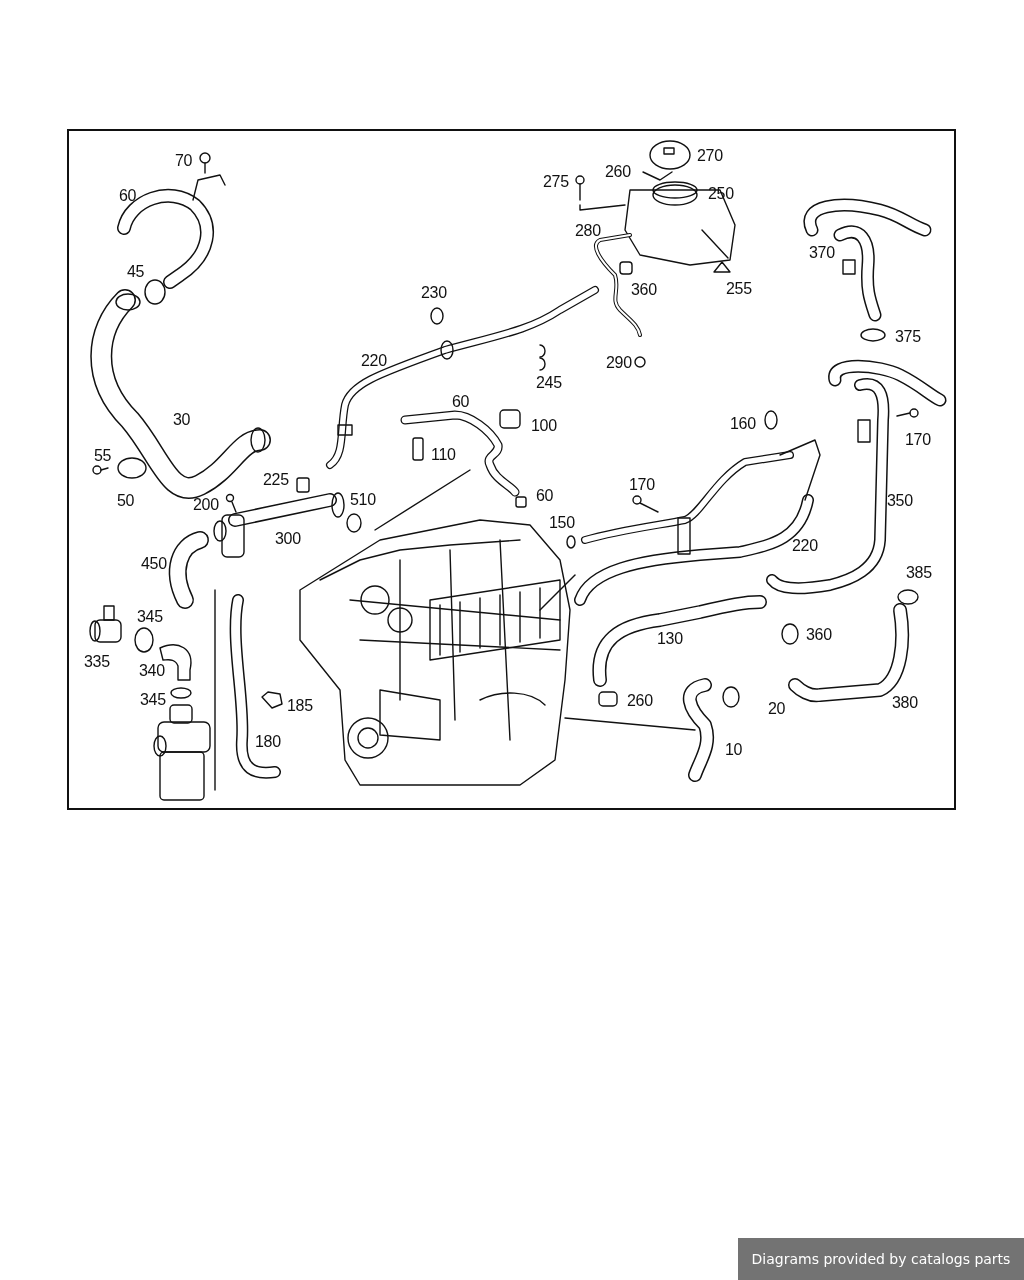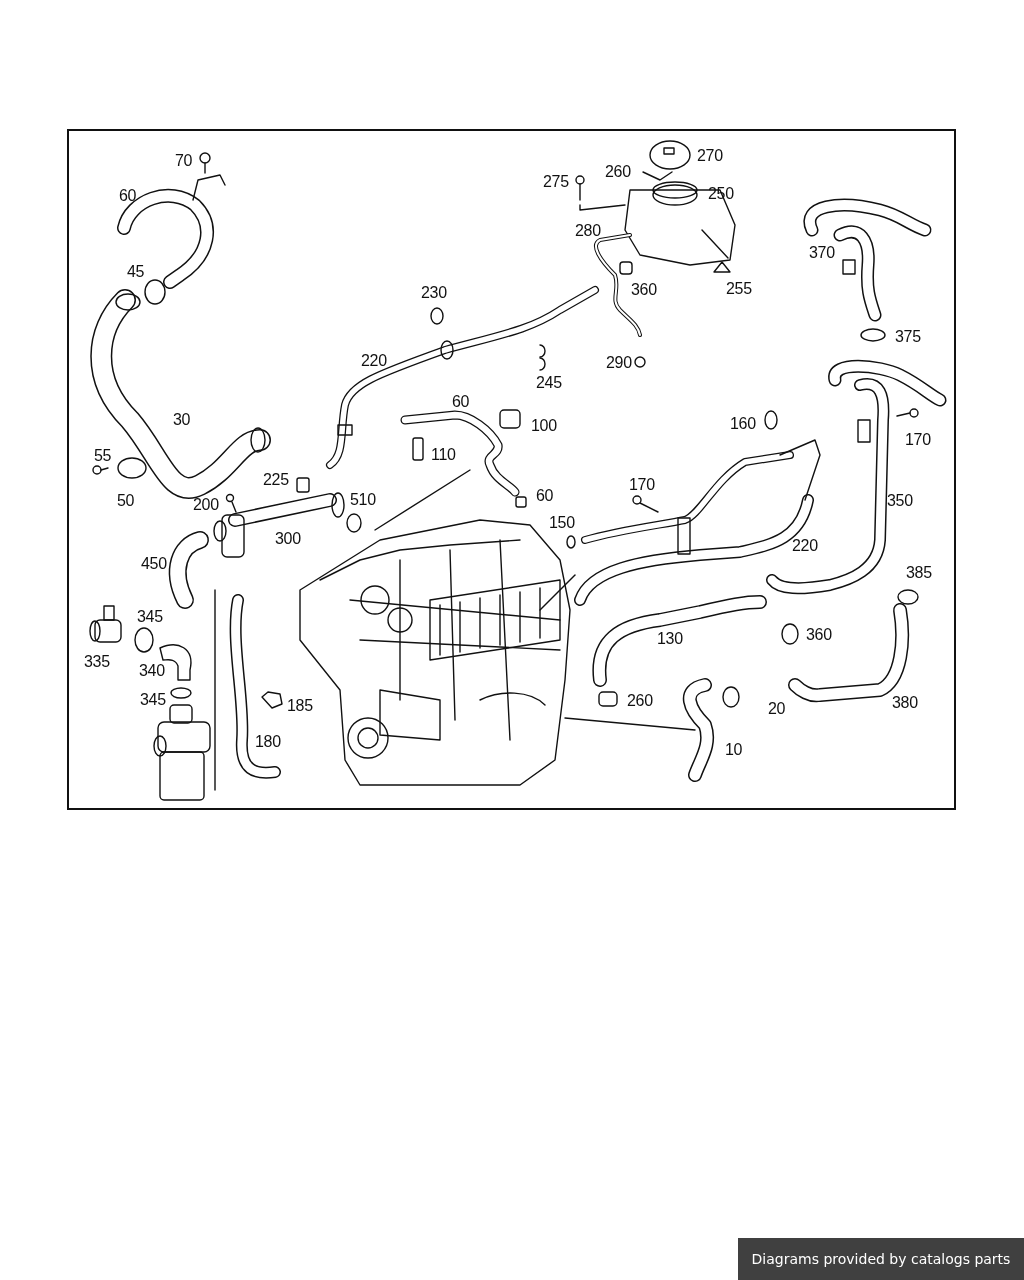--- a/index.html
+++ b/index.html
@@ -1,20 +1,20 @@
 <!DOCTYPE html>
 <html><head>
 <meta charset="utf-8">
 <style>
   html, body { margin:0; padding:0; background:#ffffff; }
   body { width:1024px; height:1280px; position:relative; overflow:hidden; font-family:"Liberation Sans", sans-serif; }
   #frame { position:absolute; left:67px; top:129px; width:889px; height:681px; border:2px solid #111; box-sizing:border-box; background:#fff; }
   #art { position:absolute; left:0; top:0; width:1024px; height:1280px; }
   .lbl { position:absolute; font-family:"Liberation Sans", sans-serif; font-size:16px; color:#111; line-height:1; white-space:nowrap; letter-spacing:-0.3px; }
-  #credit { position:absolute; right:0; bottom:0; width:286px; height:42px; background:#404040; color:#fff; font-family:"DejaVu Sans", sans-serif; font-size:14px; display:flex; align-items:center; justify-content:center; }
+  #credit { position:absolute; right:0; bottom:0; width:286px; height:42px; background:#737373; color:#fff; font-family:"DejaVu Sans", sans-serif; font-size:14px; display:flex; align-items:center; justify-content:center; }
 </style>
 </head>
 <body>
 
 <div id="frame"></div>
 
 <svg id="art" viewBox="0 0 1024 1280" xmlns="http://www.w3.org/2000/svg" fill="none" stroke="#111" stroke-width="1.4" stroke-linecap="round" stroke-linejoin="round">
 
   <g>
     <path d="M124,228 C130,200 170,185 195,205 C215,225 210,255 180,275 L170,282" stroke-width="14" stroke="#111"></path>

